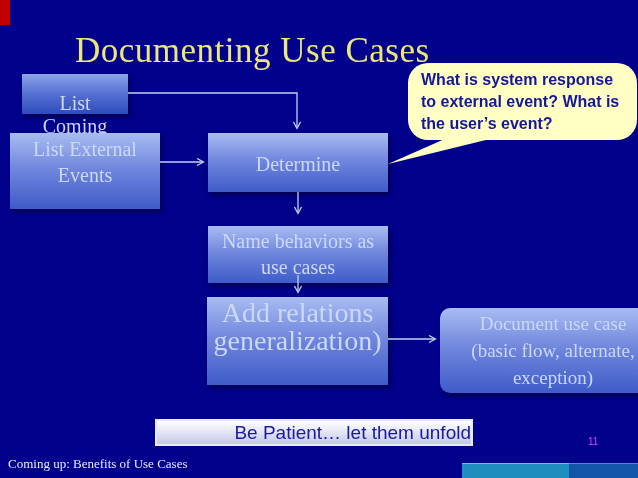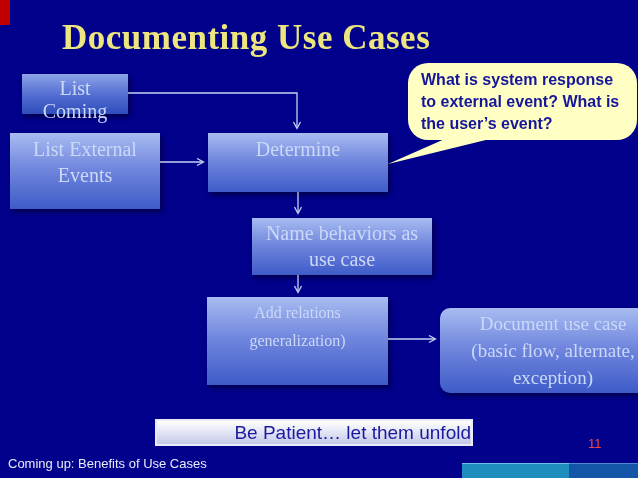--- a/index.html
+++ b/index.html
@@ -7,43 +7,43 @@
   .slide {
     position:relative; width:638px; height:478px; overflow:hidden;
     background:#01018C;
     font-family:"Liberation Serif", serif;
   }
   .red-corner {
     position:absolute; left:0; top:0; width:10px; height:25px;
     background:#C00000;
   }
   .title {
-    position:absolute; left:62px; top:18px; margin:0; width:440px;
-    font-family:"Liberation Serif", serif; font-weight:bold;
+    position:absolute; left:62px; top:18px; margin:13px; width:440px;
+    font-family:"Liberation Serif", serif; font-weight:normal;
     font-size:35px; letter-spacing:0.5px; color:#EDE67F;
   }
   .fbox {
     position:absolute; text-align:center; color:#CBD8F7;
     background:linear-gradient(180deg, #A8BCF1 0%, #7288DE 45%, #3E5BC8 100%);
     box-shadow:2px 3px 5px rgba(0,0,15,0.5);
     font-family:"Liberation Serif", serif;
   }
   .fbox .bline { white-space:nowrap; }
   .box-list-actors { left:22px; top:74px; width:106px; height:40px;
     background:linear-gradient(180deg, #8DA3E8 0%, #5570D2 50%, #2E4CBC 100%);
     font-size:20px; }
   .box-list-actors .bline { line-height:23px; }
-  .box-list-actors { padding-top:3px; overflow:visible; }
+  .box-list-actors { padding-top:18px; overflow:visible; }
   .box-list-external { left:10px; top:133px; width:150px; height:76px; font-size:20px; padding-top:3px; }
   .box-list-external .bline { line-height:26px; }
-  .box-determine { left:208px; top:133px; width:180px; height:59px; font-size:20px; padding-top:3px; }
+  .box-determine { left:208px; top:133px; width:180px; height:59px; font-size:20px; padding-top:18px; }
   .box-determine .bline { line-height:26px; }
-  .box-name { left:208px; top:218px; width:180px; height:57px; font-size:20px; padding-top:2px;margin-left:44px; }
+  .box-name { left:208px; top:226px; width:180px; height:57px; font-size:20px; padding-top:2px; }
   .box-name .bline { line-height:26px; }
-  .box-add { left:207px; top:297px; width:181px; height:88px; font-size:16px; padding-top:2px; }
+  .box-add { left:207px; top:297px; width:181px; height:88px; font-size:28px; padding-top:2px; }
   .box-add .bline { line-height:28px; }
   .box-doc { left:440px; top:308px; width:226px; height:85px; font-size:19px; padding-top:2px; border-radius:10px; }
   .box-doc .bline { line-height:27px; }
   .connectors {
     position:absolute; left:0; top:0; width:638px; height:478px;
     pointer-events:none;
   }
   .callout {
     position:absolute; left:408px; top:63px; width:229px; height:77px;
     background:#FFFFC4; border-radius:20px;
@@ -55,25 +55,25 @@
   .banner {
     position:absolute; left:155px; top:419px; width:318px; height:27px;
     background:linear-gradient(180deg, #FFFFFF 0%, #C4C9E8 100%);
     border:2px solid #E8EAF8;
     text-align:right; line-height:23px;
     font-family:Liberation Sans, sans-serif; font-size:19px; color:#1A1AA0;
     white-space:nowrap;
   }
   .page-number {
     position:absolute; left:588px; top:436px;
-    font-family:"Liberation Sans", sans-serif; font-size:13px; color:#ef4444;
+    font-family:"Liberation Sans", sans-serif; font-size:10px; color:#d946ef;
   }
   .footer {
     position:absolute; left:8px; top:456px;
-    font-family:Liberation Sans, sans-serif; font-size:13px; color:#E8ECF8;
+    font-family:Liberation Serif, serif; font-size:13px; color:#E8ECF8;
     white-space:nowrap;
   }
   .bar-teal {
     position:absolute; left:462px; top:463px; width:107px; height:15px;
     background:#1F8DBE; border-top:1px solid #6CC0E4;
   }
   .bar-blue {
     position:absolute; left:569px; top:463px; width:69px; height:15px;
     background:#1355A6; border-top:1px solid #4E8AD4;
   }
@@ -96,21 +96,21 @@
     <div class="bline">List External</div>
     <div class="bline">Events</div>
   </div>
 
   <div class="fbox box-determine">
     <div class="bline">Determine</div>
   </div>
 
   <div class="fbox box-name">
     <div class="bline">Name behaviors as</div>
-    <div class="bline">use case</div>
+    <div class="bline">use cases</div>
   </div>
 
   <div class="fbox box-add">
     <div class="bline">Add relations</div>
     <div class="bline">generalization)</div>
   </div>
 
   <div class="fbox box-doc">
     <div class="bline">Document use case</div>
     <div class="bline">(basic flow, alternate,</div>

